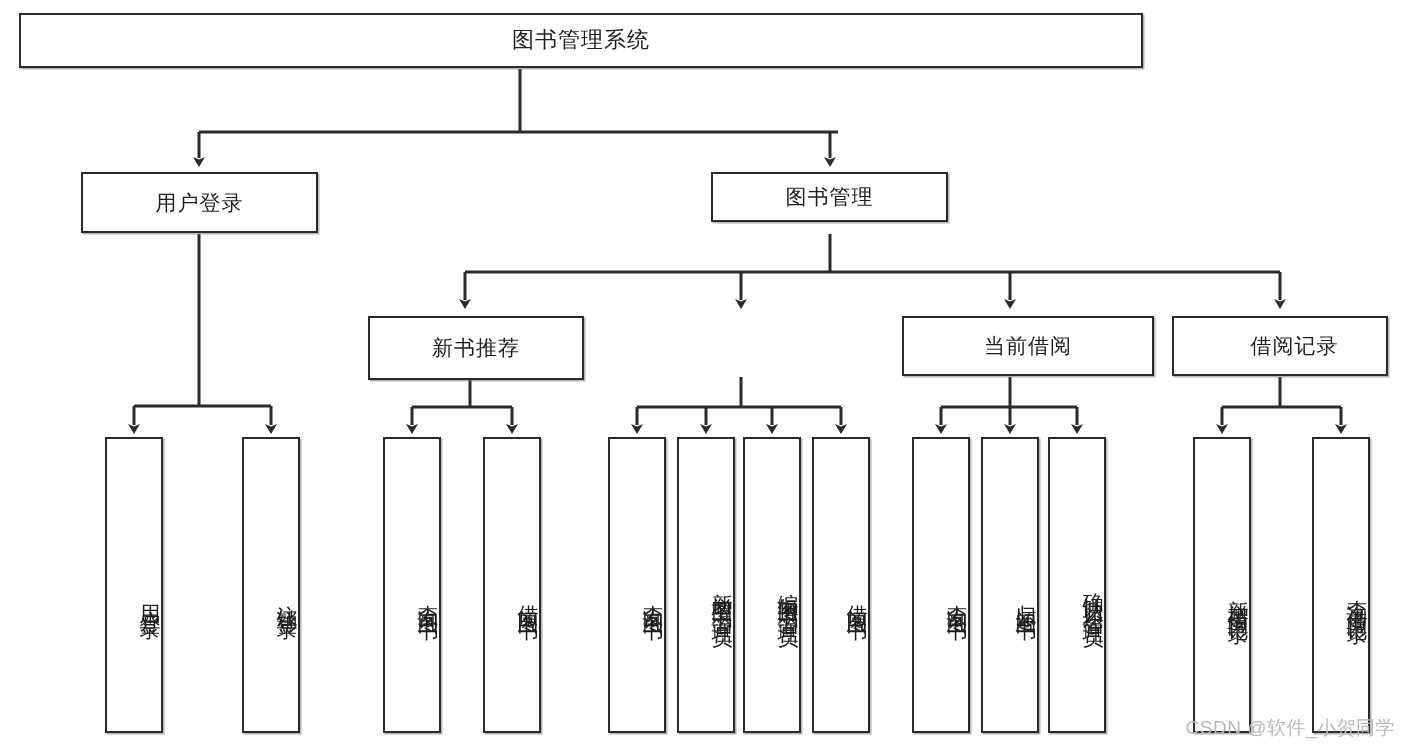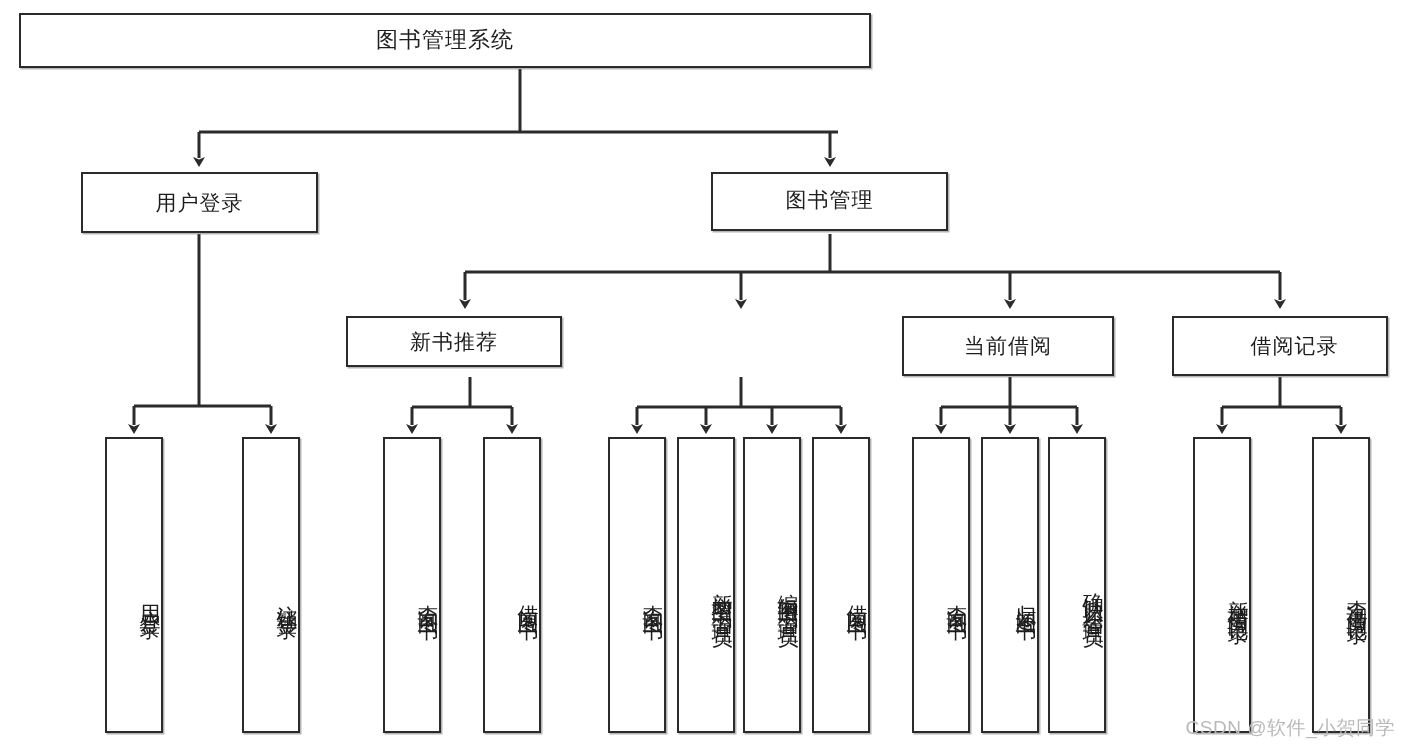--- a/index.html
+++ b/index.html
@@ -120,27 +120,27 @@
       <path d="M1010,407 L1010,425" marker-end="url(#arrow)"></path>
       <path d="M1077,407 L1077,425" marker-end="url(#arrow)"></path>
 
       <path d="M1280,377 L1280,407"></path>
       <path d="M1222,407 L1341,407"></path>
       <path d="M1222,407 L1222,425" marker-end="url(#arrow)"></path>
       <path d="M1341,407 L1341,425" marker-end="url(#arrow)"></path>
     </g>
   </svg>
 
-  <div class="node horiz root" style="left:19px; top:13px; width:852px; height:55px;">图书管理系统</div>
+  <div class="node horiz root" style="left:19px; top:13px; width:1124px; height:55px;">图书管理系统</div>
 
   <div class="node horiz" style="left:81px; top:172px; width:237px; height:61px;">用户登录</div>
-  <div class="node horiz" style="left:711px; top:172px; width:237px; height:59px;font-family:Liberation Mono, monospace;">图书管理</div>
+  <div class="node horiz" style="left:711px; top:172px; width:237px; height:50px;">图书管理</div>
 
-  <div class="node horiz" style="left:346px; top:316px; width:216px; height:51px;text-align:right;">新书推荐</div>
-  <div class="node horiz" style="left:902px; top:316px; width:212px; height:60px;">当前借阅</div>
+  <div class="node horiz" style="left:368px; top:316px; width:216px; height:64px;text-align:right;">新书推荐</div>
+  <div class="node horiz" style="left:902px; top:316px; width:252px; height:60px;">当前借阅</div>
   <div class="node horiz" style="left:1172px; top:316px; width:216px; height:60px;padding-left:29px;">借阅记录</div>
 
   <div class="node vert" style="left:105px; top:437px; width:58px; height:296px;">
     <span class="vlabel">用户登录</span>
   </div>
   <div class="node vert" style="left:242px; top:437px; width:58px; height:296px;">
     <span class="vlabel">注销登录</span>
   </div>
 
   <div class="node vert" style="left:383px; top:437px; width:58px; height:296px;">

